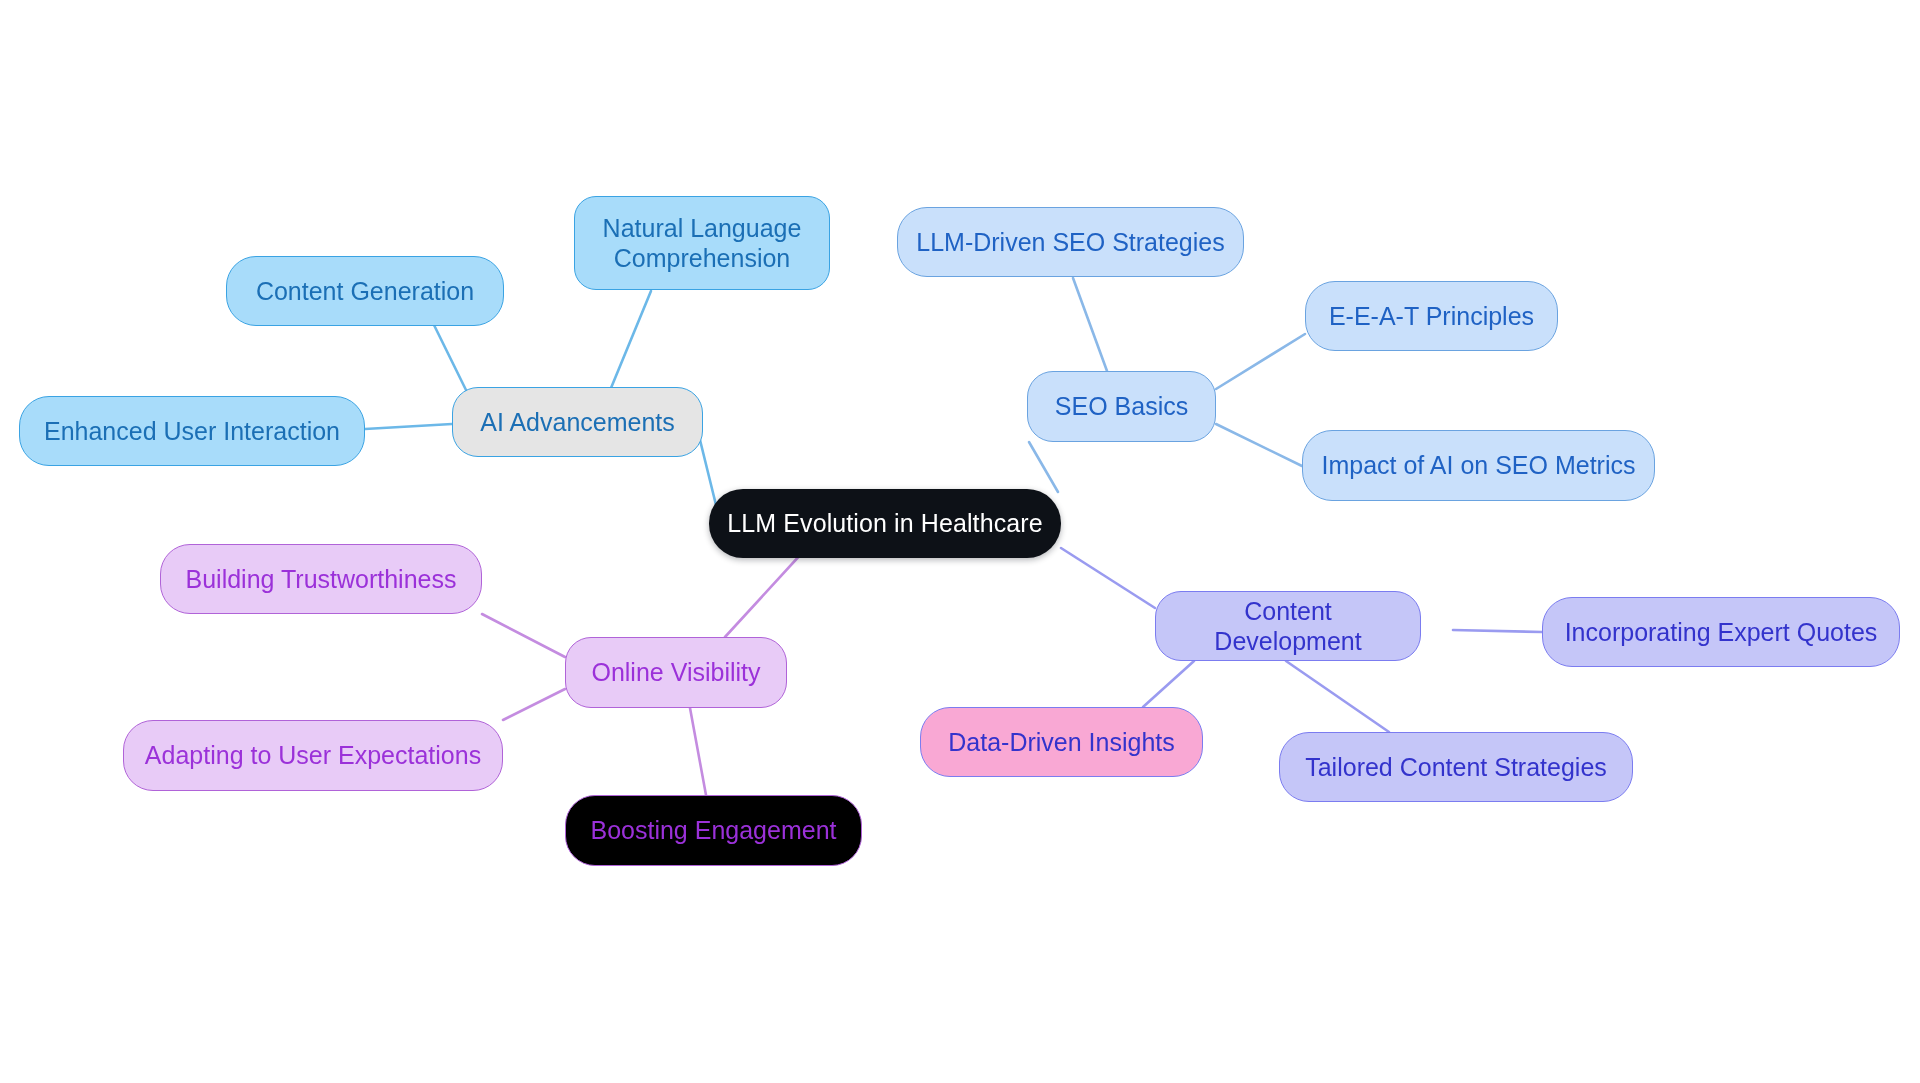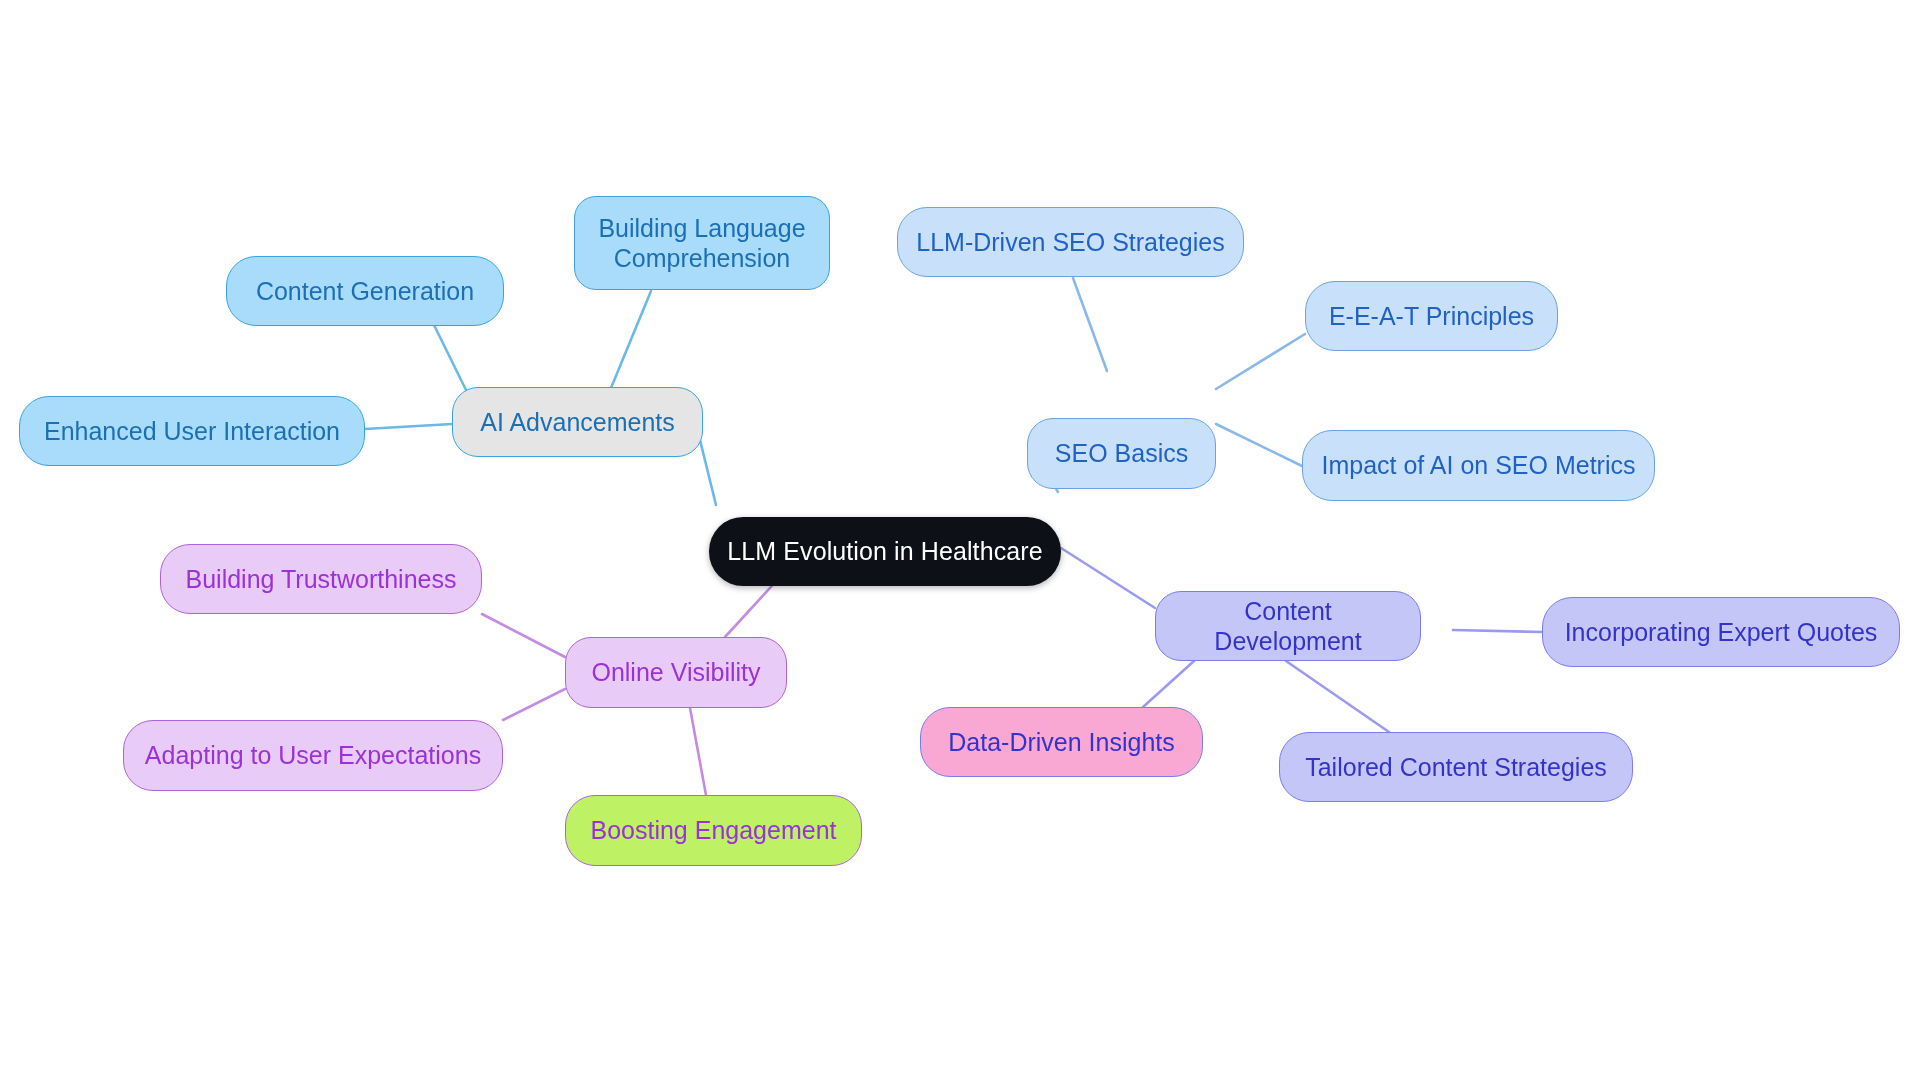--- a/index.html
+++ b/index.html
@@ -79,32 +79,32 @@
       <line x1="1061" y1="548" x2="1155" y2="608" stroke="#9a9bf0" stroke-width="2.6" stroke-linecap="round"></line>
       <line x1="1453" y1="630" x2="1542" y2="632" stroke="#9a9bf0" stroke-width="2.6" stroke-linecap="round"></line>
       <line x1="1194" y1="661" x2="1143" y2="707" stroke="#9a9bf0" stroke-width="2.6" stroke-linecap="round"></line>
       <line x1="1286" y1="661" x2="1389" y2="732" stroke="#9a9bf0" stroke-width="2.6" stroke-linecap="round"></line>
       <line x1="802" y1="553" x2="725" y2="637" stroke="#c48ce0" stroke-width="2.6" stroke-linecap="round"></line>
       <line x1="565" y1="657" x2="482" y2="614" stroke="#c48ce0" stroke-width="2.6" stroke-linecap="round"></line>
       <line x1="565" y1="689" x2="503" y2="720" stroke="#c48ce0" stroke-width="2.6" stroke-linecap="round"></line>
       <line x1="690" y1="708" x2="706" y2="795" stroke="#c48ce0" stroke-width="2.6" stroke-linecap="round"></line>
     </svg>
   <div id="node-layer">
-      <div class="mm-node root" style="left: 709px; top: 489px; width: 352px; height: 69px; background: rgb(13, 17, 23); color: rgb(255, 255, 255); margin-top: 28px;">LLM Evolution in Healthcare</div>
+      <div class="mm-node root" style="left: 709px; top: 489px; width: 352px; height: 69px; background: rgb(13, 17, 23); color: rgb(255, 255, 255);">LLM Evolution in Healthcare</div>
       <div class="mm-node branch" style="left: 452px; top: 387px; width: 251px; height: 70px; background: #e5e5e5; border-color: rgb(58, 163, 227); color: rgb(27, 111, 181); text-align: right;">AI Advancements</div>
       <div class="mm-node leaf" style="left: 226px; top: 256px; width: 278px; height: 70px; background: rgb(168, 220, 250); border-color: rgb(58, 163, 227); color: rgb(27, 111, 181);">Content Generation</div>
-      <div class="mm-node leaf two-line" style="left: 574px; top: 196px; width: 256px; height: 94px; background: rgb(168, 220, 250); border-color: rgb(58, 163, 227); color: rgb(27, 111, 181);">Building Language
+      <div class="mm-node leaf two-line" style="left: 574px; top: 196px; width: 256px; height: 94px; background: rgb(168, 220, 250); border-color: rgb(58, 163, 227); color: rgb(27, 111, 181);">Natural Language
 Comprehension</div>
       <div class="mm-node leaf" style="left: 19px; top: 396px; width: 346px; height: 70px; background: rgb(168, 220, 250); border-color: rgb(58, 163, 227); color: rgb(27, 111, 181);">Enhanced User Interaction</div>
-      <div class="mm-node branch" style="left: 1027px; top: 371px; width: 189px; height: 71px; background: rgb(201, 224, 251); border-color: rgb(106, 163, 224); color: rgb(31, 98, 196); margin-top: 47px;">SEO Basics</div>
+      <div class="mm-node branch" style="left: 1027px; top: 371px; width: 189px; height: 71px; background: rgb(201, 224, 251); border-color: rgb(106, 163, 224); color: rgb(31, 98, 196);">SEO Basics</div>
       <div class="mm-node leaf" style="left: 897px; top: 207px; width: 347px; height: 70px; background: rgb(201, 224, 251); border-color: rgb(106, 163, 224); color: rgb(31, 98, 196); text-align: center;">LLM-Driven SEO Strategies</div>
       <div class="mm-node leaf" style="left: 1305px; top: 281px; width: 253px; height: 70px; background: rgb(201, 224, 251); border-color: rgb(106, 163, 224); color: rgb(31, 98, 196);">E-E-A-T Principles</div>
       <div class="mm-node leaf" style="left: 1302px; top: 430px; width: 353px; height: 71px; background: rgb(201, 224, 251); border-color: rgb(106, 163, 224); color: rgb(31, 98, 196);">Impact of AI on SEO Metrics</div>
       <div class="mm-node branch" style="left: 1155px; top: 591px; width: 266px; height: 70px; background: rgb(197, 198, 248); border-color: rgb(123, 124, 240); color: rgb(51, 51, 204);">Content Development</div>
       <div class="mm-node leaf" style="left: 1542px; top: 597px; width: 358px; height: 70px; background: rgb(197, 198, 248); border-color: rgb(123, 124, 240); color: rgb(51, 51, 204);">Incorporating Expert Quotes</div>
       <div class="mm-node leaf" style="left: 920px; top: 707px; width: 283px; height: 70px; background: #f9a8d4; border-color: rgb(123, 124, 240); color: rgb(51, 51, 204);">Data-Driven Insights</div>
       <div class="mm-node leaf" style="left: 1279px; top: 732px; width: 354px; height: 70px; background: rgb(197, 198, 248); border-color: rgb(123, 124, 240); color: rgb(51, 51, 204);">Tailored Content Strategies</div>
       <div class="mm-node branch" style="left: 565px; top: 637px; width: 222px; height: 71px; background: rgb(232, 203, 247); border-color: rgb(176, 99, 216); color: rgb(155, 49, 217);">Online Visibility</div>
       <div class="mm-node leaf" style="left: 160px; top: 544px; width: 322px; height: 70px; background: rgb(232, 203, 247); border-color: rgb(176, 99, 216); color: rgb(155, 49, 217);">Building Trustworthiness</div>
       <div class="mm-node leaf" style="left: 123px; top: 720px; width: 380px; height: 71px; background: rgb(232, 203, 247); border-color: rgb(176, 99, 216); color: rgb(155, 49, 217);">Adapting to User Expectations</div>
-      <div class="mm-node leaf" style="left: 565px; top: 795px; width: 297px; height: 71px; background: #bef264; border-color: rgb(176, 99, 216); color: rgb(155, 49, 217);">Boosting Engagement</div>
+      <div class="mm-node leaf" style="left: 565px; top: 795px; width: 297px; height: 71px; background: #000000; border-color: rgb(176, 99, 216); color: rgb(155, 49, 217);">Boosting Engagement</div>
     </div>
 </div>
 
 </body></html>

